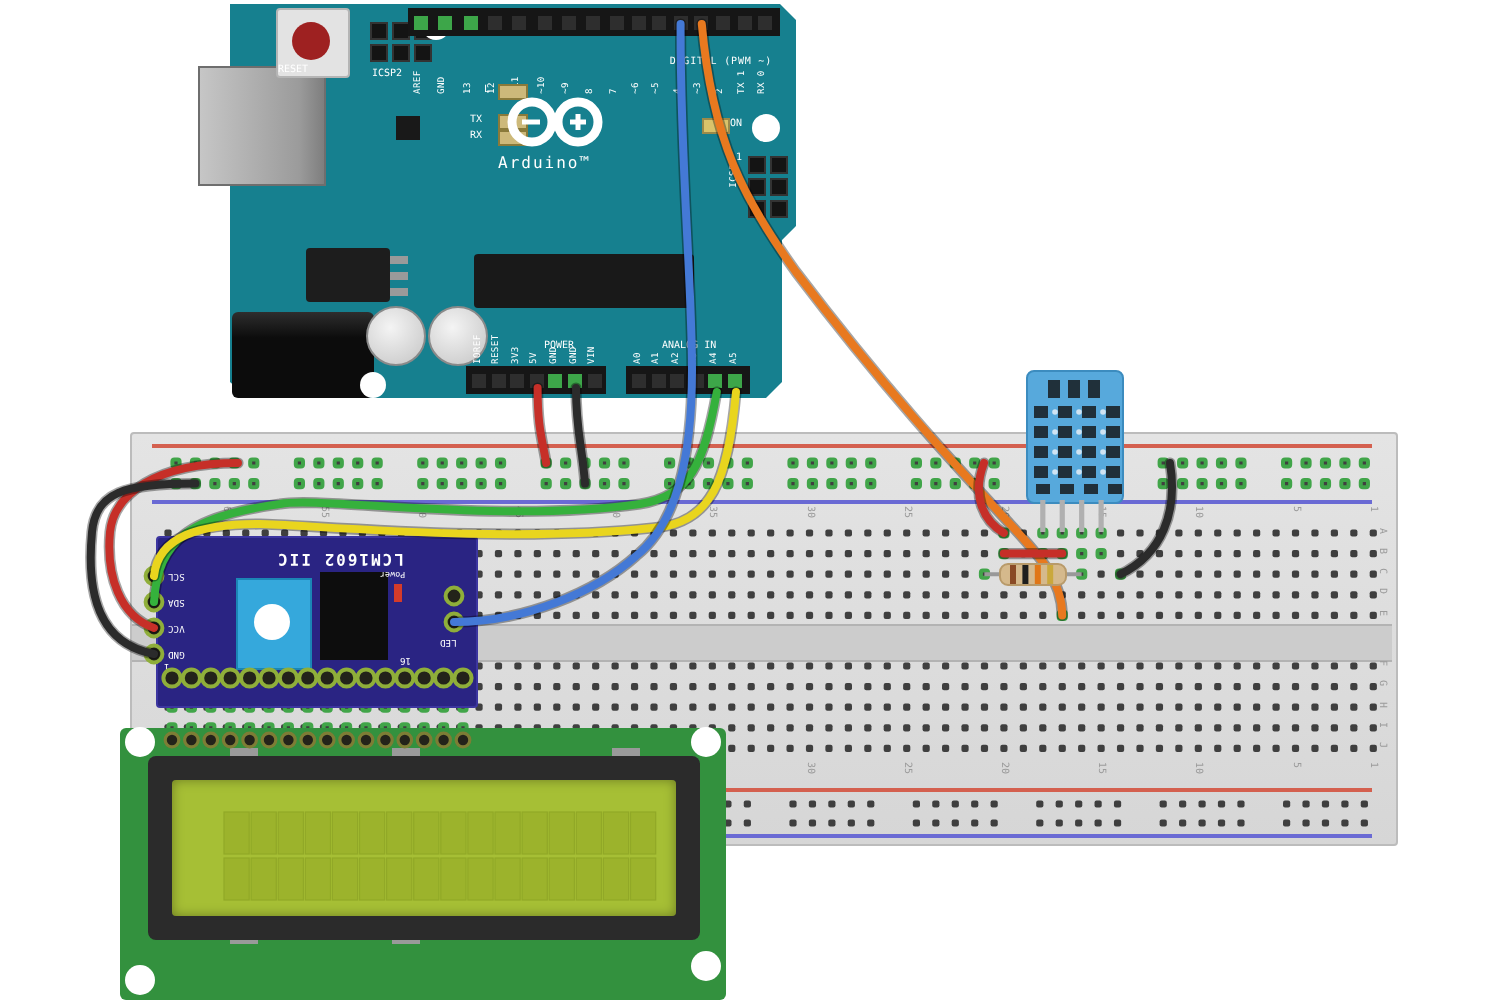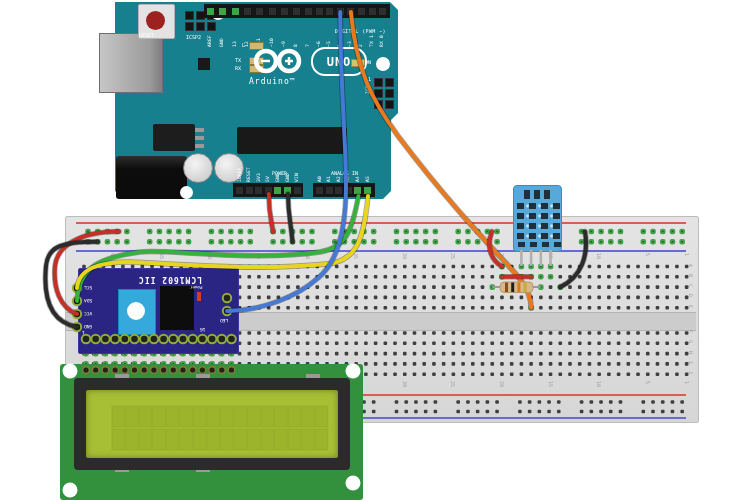--- a/index.html
+++ b/index.html
@@ -1155,22 +1155,20 @@
     <div class="abs" style="left:249px;top:65px;width:13px;height:6px;background:#cdb97a;border:1px solid #8a7a3a;"></div>
     <div class="lbl" style="left:235px;top:65px;">RX</div>
 
     <svg id="svgLogo" width="750" height="500">
         <circle cx="266" cy="61" r="10" fill="none" stroke="#fff" stroke-width="4.5"></circle>
         <circle cx="289" cy="61" r="10" fill="none" stroke="#fff" stroke-width="4.5"></circle>
         <line x1="261" y1="61" x2="270" y2="61" stroke="#fff" stroke-width="2.5"></line>
         <line x1="285" y1="61" x2="293" y2="61" stroke="#fff" stroke-width="2.5"></line>
         <line x1="289" y1="57" x2="289" y2="65" stroke="#fff" stroke-width="2.5"></line>
       </svg>
-    <div class="abs" style="left:311px;top:47px;width:52px;height:25px;border:2.5px solid #fff;border-radius:14px;
-                color:#fff;font-size:12px;font-weight:bold;letter-spacing:1px;display:flex;align-items:center;justify-content:center;">UNO</div>
     <div class="lbl" style="left:249px;top:79px;font-size:8px;letter-spacing:1px;">Arduino™</div>
 
     <div class="abs" style="left:351px;top:59px;width:12px;height:6px;background:#d9c36a;border:1px solid #9a8a4a;"></div>
     <div class="lbl" style="left:365px;top:59px;">ON</div>
 
     <div class="abs" id="icsp-pins" style="left:374px;top:78px;width:21px;height:32px;">
         <div class="abs" style="left: 0px; top: 0px; width: 7px; height: 7px; background: rgb(20, 20, 20); border: 1px solid rgb(51, 51, 51);"></div>
         <div class="abs" style="left: 11px; top: 0px; width: 7px; height: 7px; background: rgb(20, 20, 20); border: 1px solid rgb(51, 51, 51);"></div>
         <div class="abs" style="left: 0px; top: 11px; width: 7px; height: 7px; background: rgb(20, 20, 20); border: 1px solid rgb(51, 51, 51);"></div>
         <div class="abs" style="left: 11px; top: 11px; width: 7px; height: 7px; background: rgb(20, 20, 20); border: 1px solid rgb(51, 51, 51);"></div>

